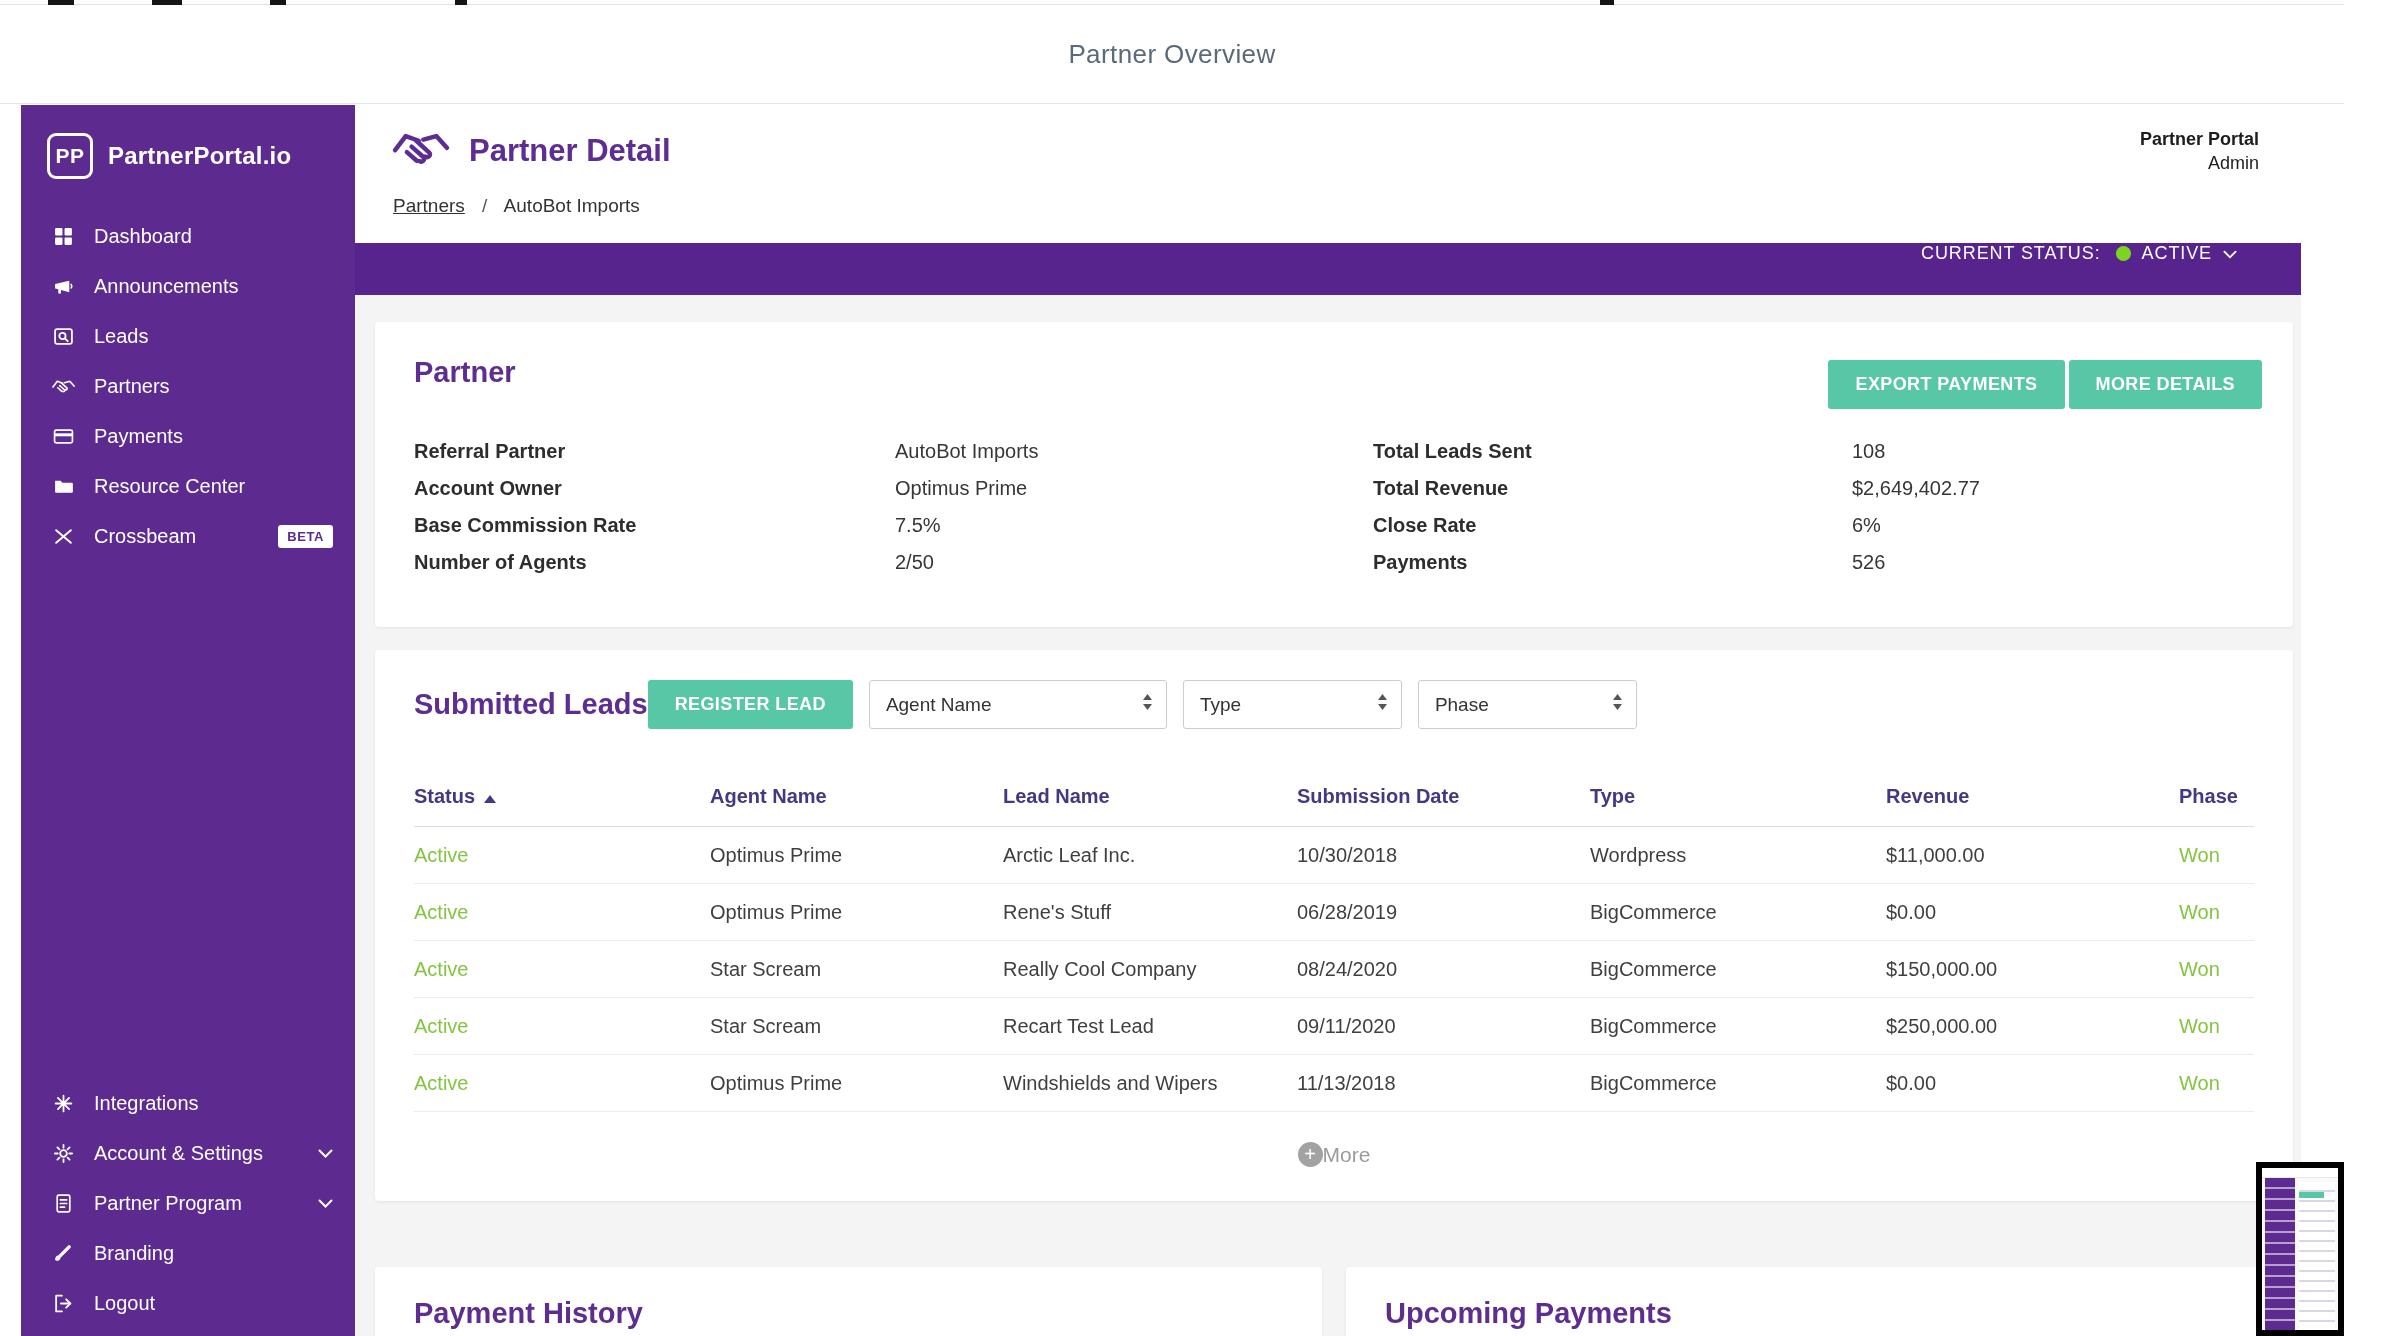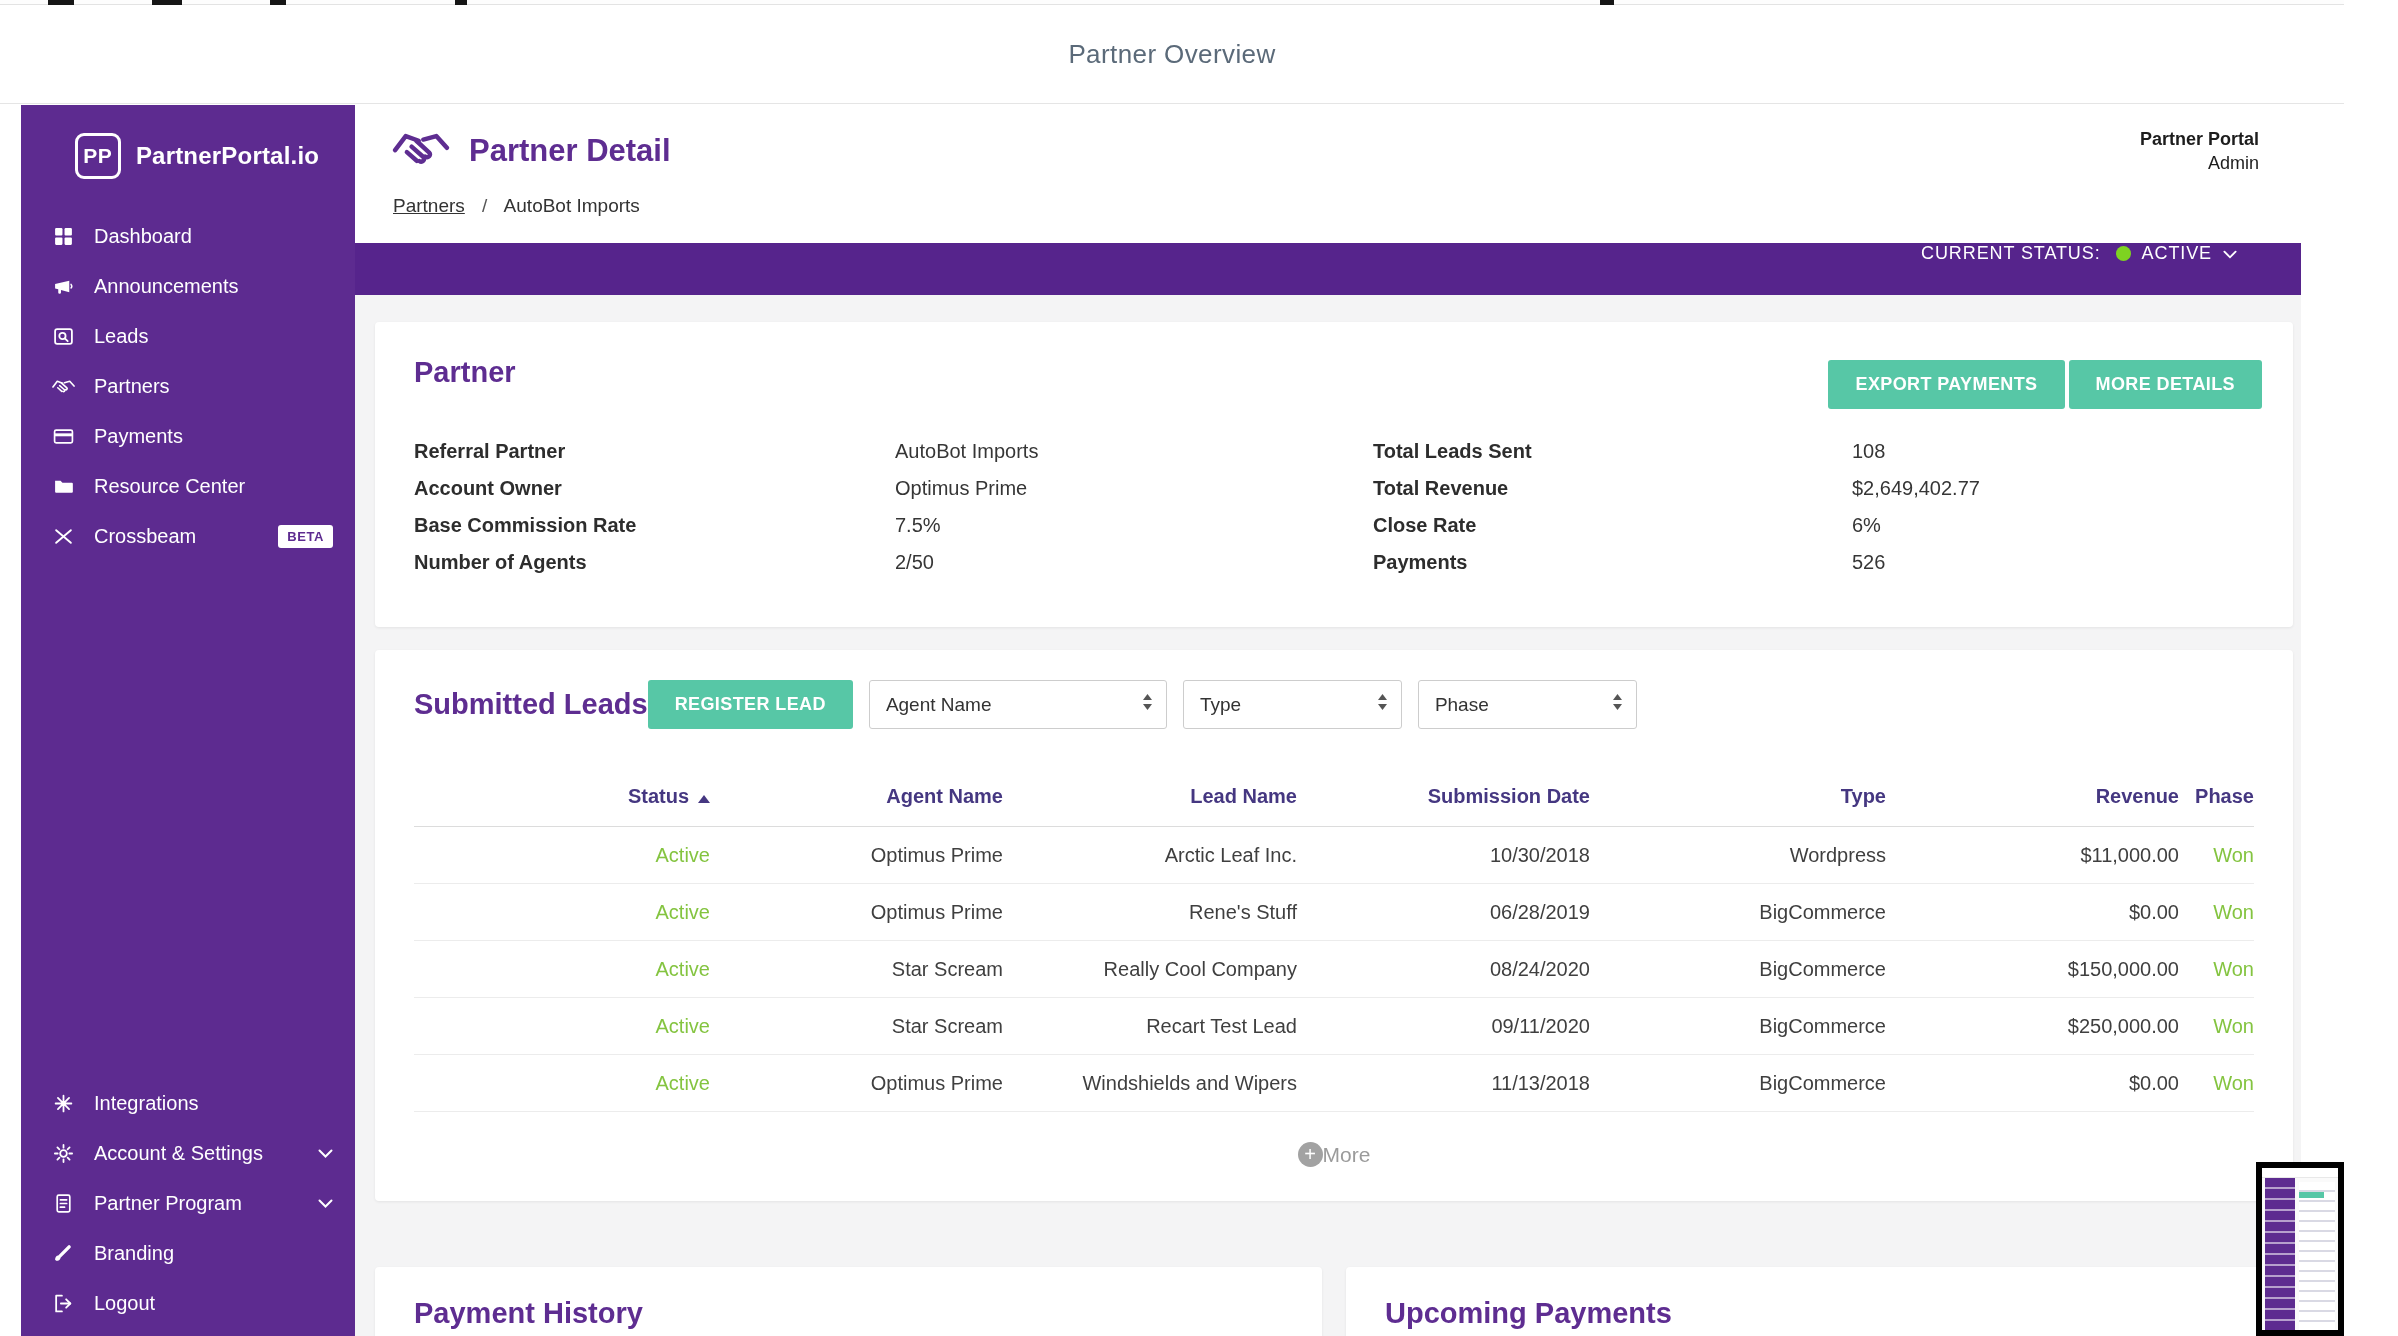--- a/index.html
+++ b/index.html
@@ -11,21 +11,21 @@
   .browser-edge { position:relative; height:5px; background:#fdfdfd; border-bottom:1px solid #e3e3e3; }
   .browser-edge .mark { position:absolute; top:0; height:5px; background:#161616; }
   .m1{left:48px;width:26px;} .m2{left:152px;width:30px;} .m3{left:270px;width:16px;} .m4{left:455px;width:12px;} .m5{left:1600px;width:14px;}
 
   
   .topbar { height:99px; background:#fff; display:flex; align-items:center; justify-content:center; border-bottom:1px solid #e5e5e5; }
   .topbar-title { font-size:26px; color:#5b6a79; letter-spacing:.4px; }
 
   
   .sidebar { position:absolute; left:21px; top:105px; bottom:0; width:334px; background:#5D2B90; color:#fff; z-index:5; }
-  .logo { display:flex; align-items:center; gap:15px; padding:28px 8px 24px 26px;justify-content:center; }
+  .logo { display:flex; align-items:center; gap:15px; padding:28px 8px 24px 26px; }
   .logo-badge { width:46px; height:46px; border:3px solid #fff; border-radius:9px; display:flex; align-items:center; justify-content:center; font-weight:bold; font-size:21px; letter-spacing:.5px; }
   .logo-name { font-size:24px; font-weight:600; letter-spacing:.2px; }
   .menu { margin-top:8px; }
   .menu-item { display:flex; align-items:center; gap:19px; height:50px; padding:0 22px 0 30px; font-size:20px; cursor:pointer; white-space:nowrap; }
   .menu-item .icon { width:24px; display:flex; justify-content:center; }
   .badge-beta { margin-left:auto; background:#fff; color:#5D2B90; font-size:13px; font-weight:bold; letter-spacing:.6px; padding:4px 9px; border-radius:3px; }
   .chev-slot { margin-left:auto; display:flex; }
   .menu.bottom { position:absolute; bottom:8px; left:0; right:0; margin-top:0; }
 
   
@@ -57,21 +57,21 @@
   .f-label { font-size:20px; font-weight:bold; color:#2d2d2d; }
   .f-value { font-size:20px; color:#363636; }
 
   
   .leads-card { margin-top:23px; padding:30px 39px 20px 39px; }
   .leads-top { display:flex; align-items:center; justify-content:flex-start; }
   .filters { display:flex; align-items:center; gap:16px; }
   .select { height:49px; border:1px solid #cdcdcd; border-radius:3px; background:#fff; display:flex; align-items:center; justify-content:space-between; padding:0 13px 0 16px; font-size:19px; color:#333; cursor:pointer; }
   .sel-agent { width:298px; } .sel-type { width:219px; } .sel-phase { width:219px; }
 
-  .table { margin-top:56px;text-align:right; }
+  .table { margin-top:56px; }
   .t-head, .t-row { display:grid; grid-template-columns:296px 293px 294px 293px 296px 293px 1fr; align-items:center; }
   .t-head { font-size:20px; font-weight:bold; color:#453781; padding-bottom:18px; border-bottom:1px solid #dcdcdc; }
   .t-head > div { cursor:pointer; }
   .sort-asc { display:inline-block; width:0; height:0; border-left:6px solid transparent; border-right:6px solid transparent; border-bottom:8px solid #453781; margin-left:9px; }
   .t-row { height:57px; font-size:20px; color:#3f3f3f; border-bottom:1px solid #ececec; cursor:pointer; }
   .green { color:#84C440; }
 
   .more-row { display:flex; align-items:center; justify-content:center; padding:30px 0 14px; color:#9b9b9b; font-size:21px; cursor:pointer; }
   .plus-circle { width:25px; height:25px; border-radius:50%; background:#a2a2a2; color:#fff; display:flex; align-items:center; justify-content:center; font-size:20px; line-height:1; }
   .plus-circle::before { content:'+'; margin-top:-2px; }

